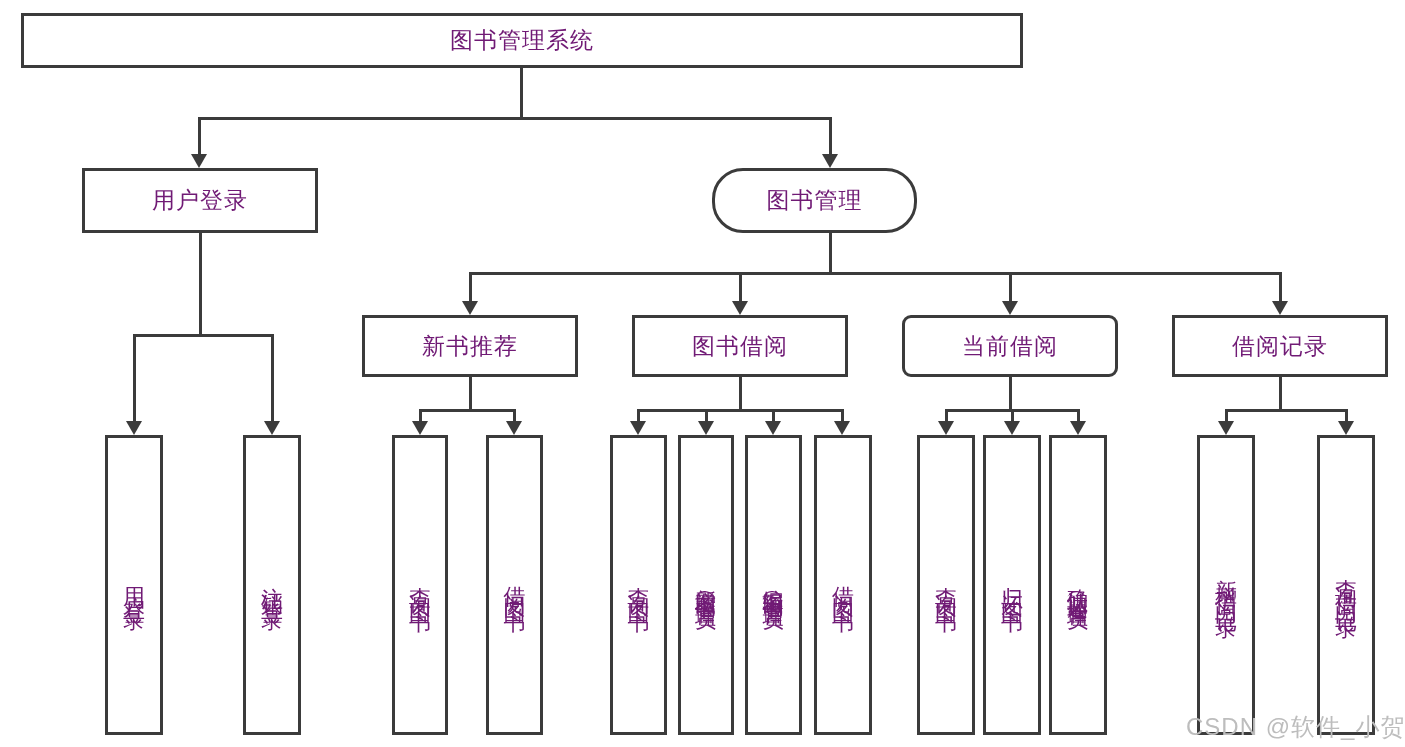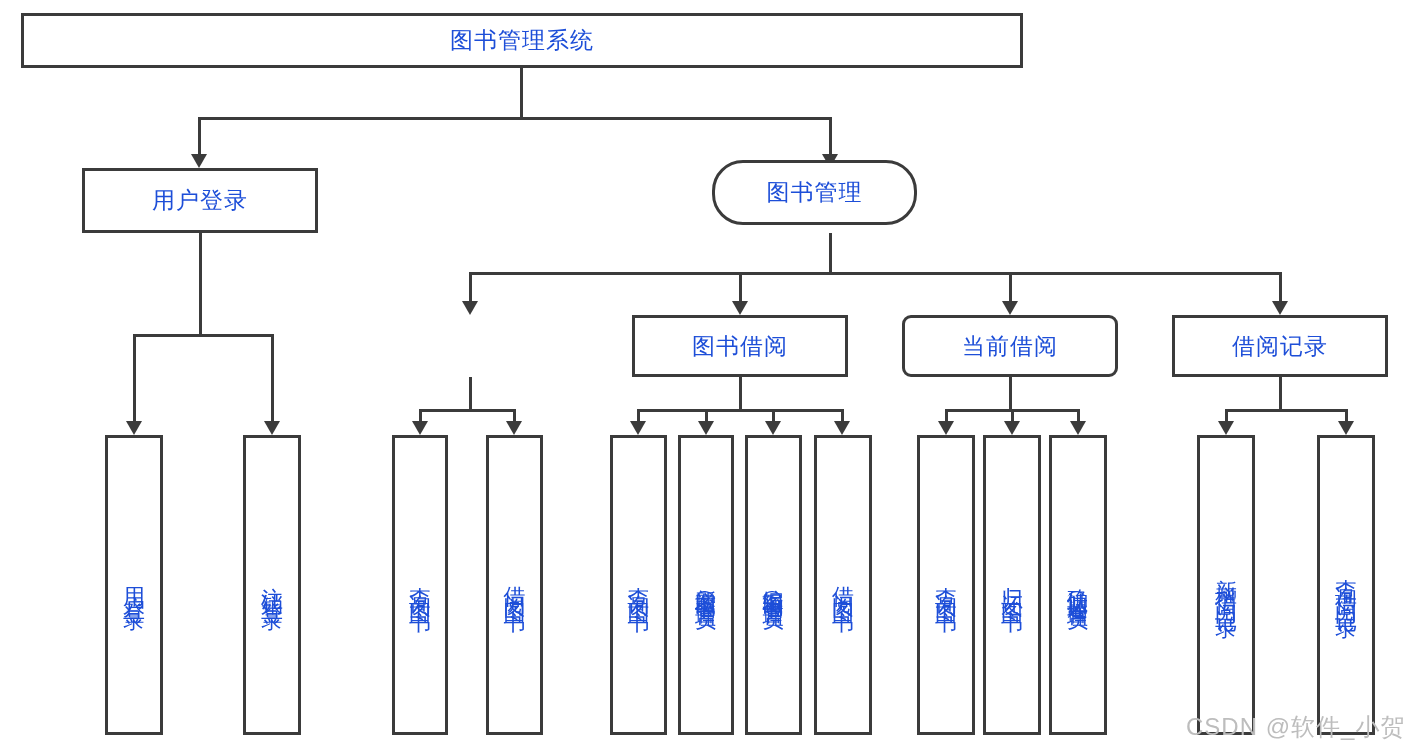--- a/index.html
+++ b/index.html
@@ -3,21 +3,21 @@
 <meta charset="utf-8">
 <style>
   html,body{margin:0;padding:0;background:#ffffff;}
   .stage{
     position:relative;width:1405px;height:747px;background:#ffffff;overflow:hidden;
     font-family:"Liberation Sans","DejaVu Sans",sans-serif;color:#333333;
   }
   .box{
     position:absolute;box-sizing:border-box;border:3px solid #3b3b3b;background:#ffffff;
     display:flex;align-items:center;justify-content:center;
-    font-size:23px;letter-spacing:1px;color:#1d4ed8;
+    font-size:23px;letter-spacing:1px;color:#701a75;
   }
   .leaf{
     writing-mode:vertical-rl;text-orientation:mixed;
     font-size:22px;letter-spacing:8px;line-height:1;
     padding:6px 0;
   }
   .leaf.long{font-size:21px;letter-spacing:3px;}
   .hline,.vline{position:absolute;background:#3b3b3b;}
   .hline{height:3px;}
   .vline{width:3px;}
@@ -39,40 +39,41 @@
   <div class="box" style="left:21px;top:13px;width:1002px;height:55px;">图书管理系统</div>
 
   <div class="vline" style="left:520px;top:66px;height:53px;"></div>
   <div class="hline" style="left:198px;top:117px;width:634px;"></div>
   <div class="vline" style="left:198px;top:117px;height:38px;"></div>
   <div class="arrow" style="left:191px;top:154px;"></div>
   <div class="vline" style="left:829px;top:117px;height:38px;"></div>
   <div class="arrow" style="left:822px;top:154px;"></div>
 
   <div class="box" style="left:82px;top:168px;width:236px;height:65px;">用户登录</div>
-  <div class="box" style="left:712px;top:160px;width:205px;height:65px;border-radius:31px;">图书管理</div>
+  <div class="box" style="left:712px;top:168px;width:205px;height:65px;border-radius:31px;">图书管理</div>
 
   <div class="vline" style="left:199px;top:233px;height:103px;"></div>
   <div class="hline" style="left:133px;top:334px;width:141px;"></div>
   <div class="vline" style="left:133px;top:334px;height:87px;"></div>
   <div class="arrow" style="left:126px;top:421px;"></div>
   <div class="vline" style="left:271px;top:334px;height:87px;"></div>
   <div class="arrow" style="left:264px;top:421px;"></div>
 
   <div class="vline" style="left:829px;top:233px;height:42px;"></div>
   <div class="hline" style="left:469px;top:272px;width:813px;"></div>
   <div class="vline" style="left:469px;top:272px;height:30px;"></div>
   <div class="arrow" style="left:462px;top:301px;"></div>
   <div class="vline" style="left:739px;top:272px;height:30px;"></div>
   <div class="arrow" style="left:732px;top:301px;"></div>
   <div class="vline" style="left:1009px;top:272px;height:30px;"></div>
   <div class="arrow" style="left:1002px;top:301px;"></div>
   <div class="vline" style="left:1279px;top:272px;height:30px;"></div>
   <div class="arrow" style="left:1272px;top:301px;"></div>
 
+  <div class="box" style="left:362px;top:315px;width:216px;height:62px;">新书推荐</div>
   <div class="box" style="left:632px;top:315px;width:216px;height:62px;">图书借阅</div>
   <div class="box" style="left:902px;top:315px;width:216px;height:62px;border-radius:9px;">当前借阅</div>
   <div class="box" style="left:1172px;top:315px;width:216px;height:62px;">借阅记录</div>
 
   <div class="vline" style="left:469px;top:377px;height:35px;"></div>
   <div class="hline" style="left:419px;top:409px;width:97px;"></div>
   <div class="vline" style="left:419px;top:409px;height:13px;"></div>
   <div class="arrow" style="left:412px;top:421px;"></div>
   <div class="vline" style="left:513px;top:409px;height:13px;"></div>
   <div class="arrow" style="left:506px;top:421px;"></div>

